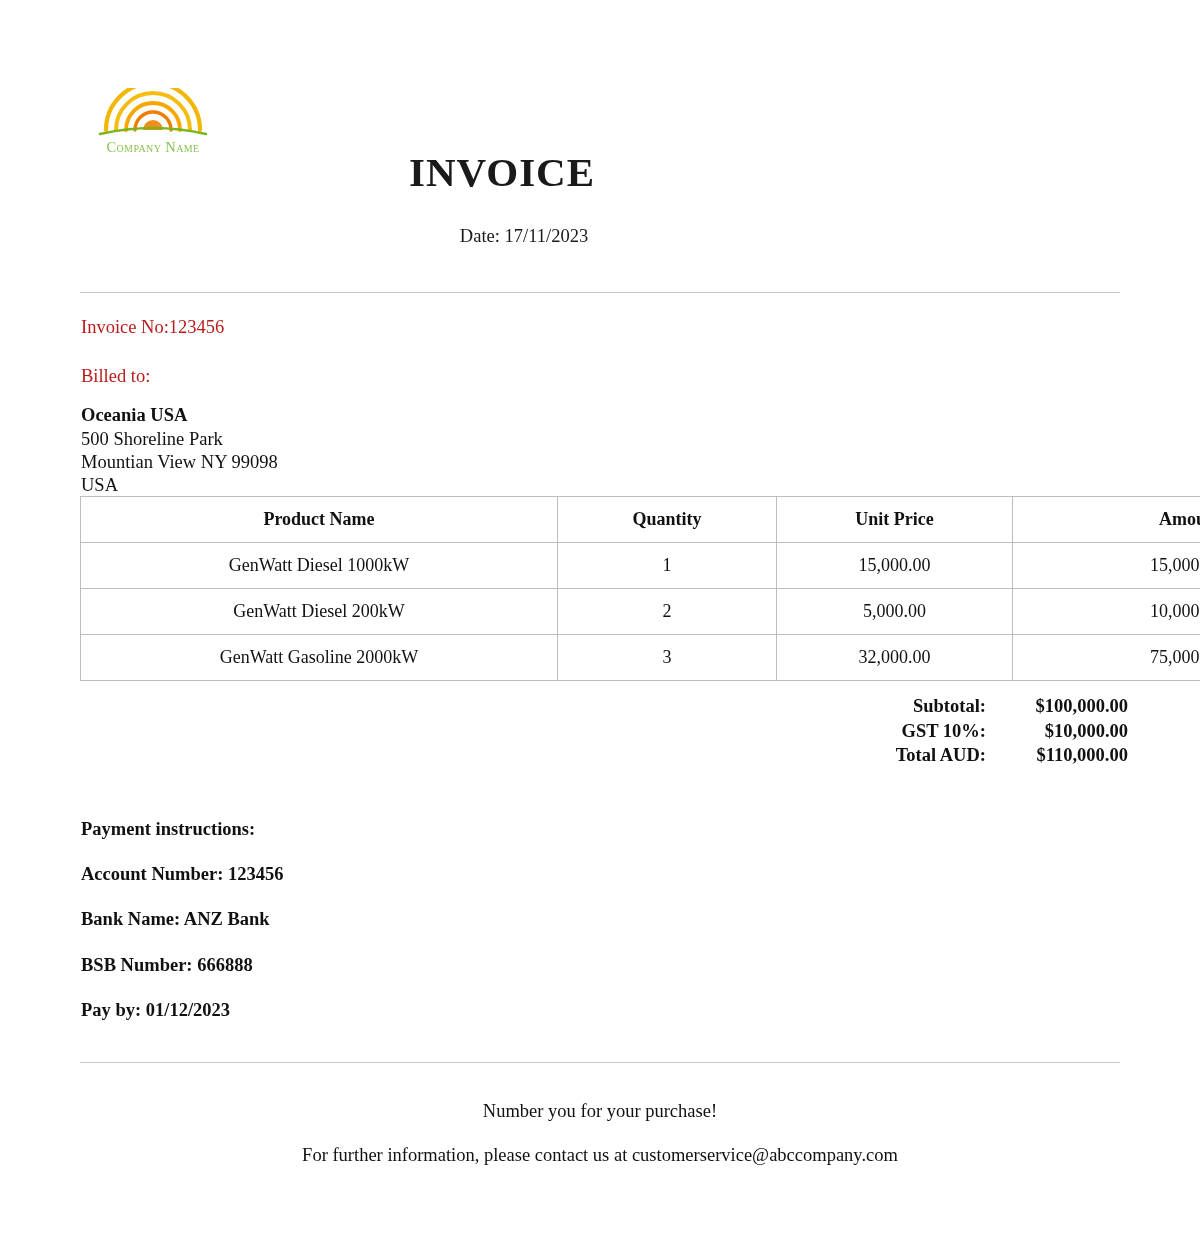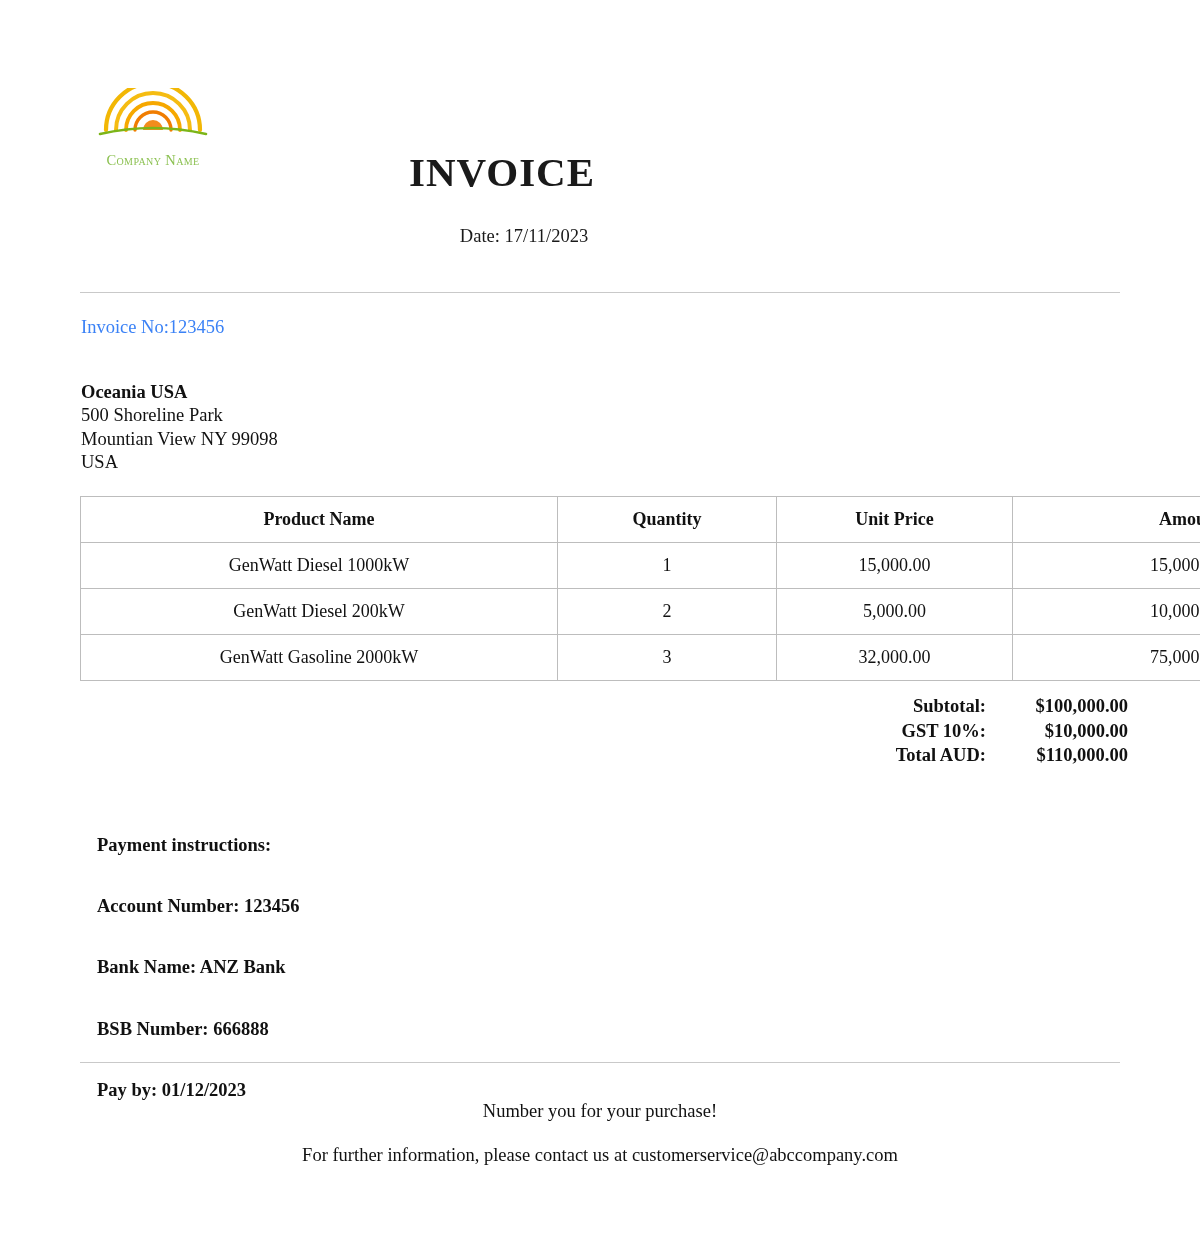--- a/index.html
+++ b/index.html
@@ -38,21 +38,21 @@
     text-align: center;
   }
   .logo-mark {
     display: block;
     width: 110px;
     height: 48px;
     margin: 0 auto;
   }
   .logo-text {
     display: block;
-    margin-top: 16px;
+    margin-top: 3px;
     font-family: "Liberation Serif", "DejaVu Serif", serif;
     font-variant: small-caps;
     font-size: 14.5px;
     letter-spacing: 0.4px;
     color: #8cc152;
     white-space: nowrap;
   }
 
   .title-block {
     position: absolute;
@@ -94,21 +94,21 @@
   .meta {
     position: absolute;
     left: 81px;
     top: 316px;
     width: 600px;
   }
   .meta-line {
     margin: 0;
     font-size: 18.5px;
     line-height: 1.25;
-    color: #3b82f6;
+    color: #b91c1c;
   }
   .meta-gap { height: 26px; }
 
   .bill-to-block {
     margin-top: 16px;
     font-size: 18.5px;
     line-height: 1.26;
     color: #111;
   }
   .bill-name {
@@ -173,21 +173,21 @@
   .payment {
     position: absolute;
     left: 81px;
     top: 818px;
     width: 640px;
     font-size: 18.5px;
     font-weight: bold;
     color: #111;
   }
   .payment p {
-    margin: 16px;
+    margin: 0;
     padding-bottom: 23px;
     line-height: 1.2;
   }
   .payment p:last-child { padding-bottom: 0; }
 
   
   .footer {
     position: absolute;
     left: 0;
     top: 1100px;
@@ -229,20 +229,21 @@
       <h1 class="doc-title">INVOICE</h1>
       <p class="doc-date">Date: 17/11/2023</p>
     </div>
   </div>
 
   <hr class="rule rule-top">
 
   <div class="meta">
     <p class="meta-line">Invoice No:123456</p>
     <div class="meta-gap"></div>
+    <p class="meta-line">Billed to:</p>
 
     <div class="bill-to-block">
       <div class="bill-name">Oceania USA</div>
       <div>500 Shoreline Park</div>
       <div>Mountian View NY 99098</div>
       <div>USA</div>
     </div>
   </div>
 
   <div class="items-wrap">

